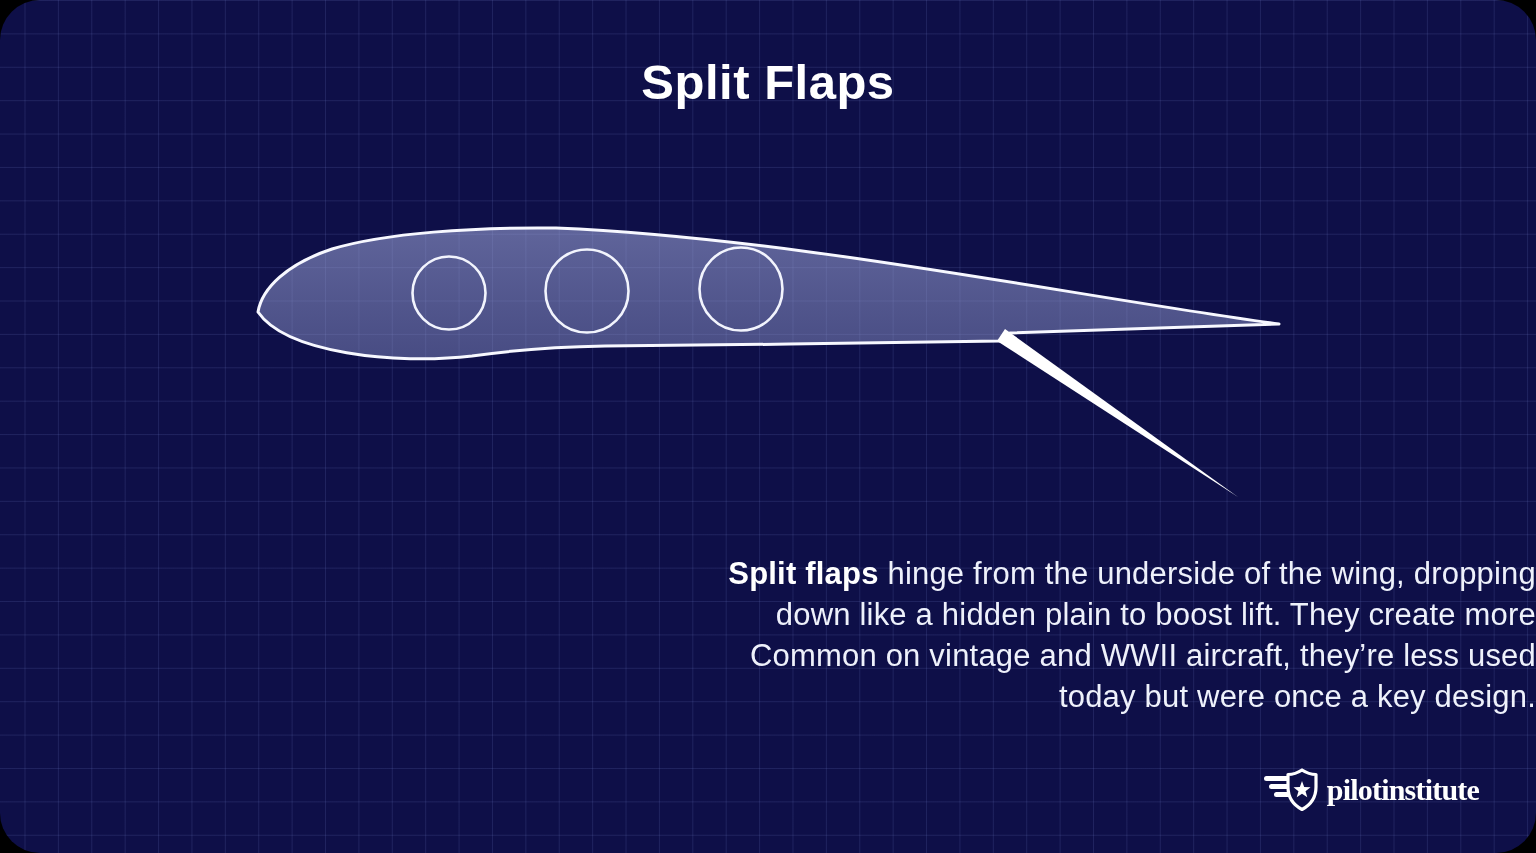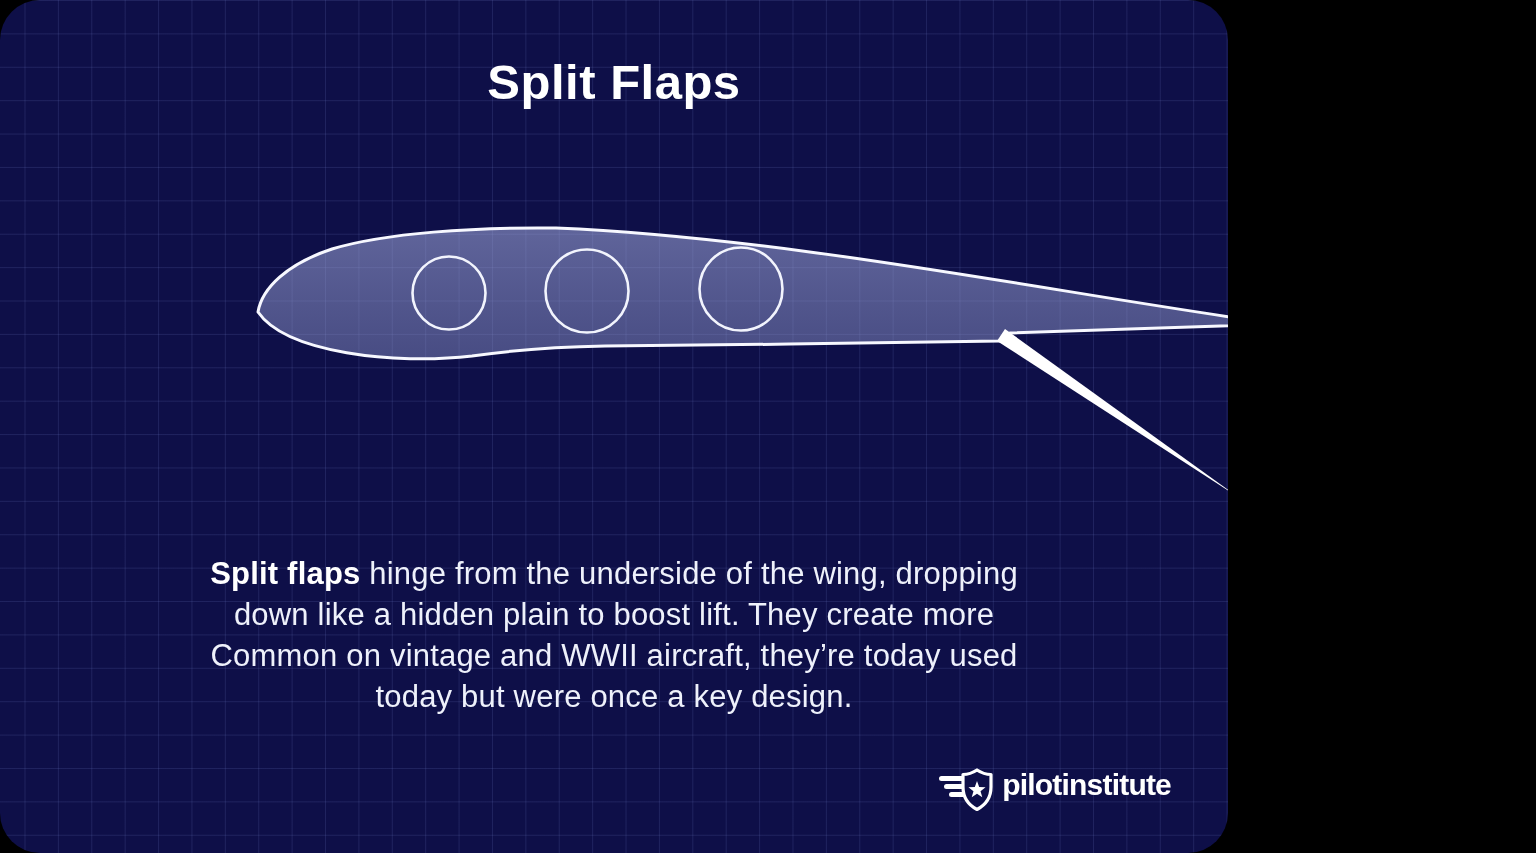--- a/index.html
+++ b/index.html
@@ -7,21 +7,21 @@
     padding: 0;
     background: #000000;
     width: 1536px;
     height: 853px;
     overflow: hidden;
     font-family: "Liberation Sans", sans-serif;
   }
   .card {
     position: absolute;
     inset: 0;
-    width: 1228px;
+    width: 1536px;
     height: 853px;
     border-radius: 40px;
     background-color: #0e0f48;
     background-image:
       linear-gradient(to right, rgba(125,140,215,0.16) 1px, transparent 1px),
       linear-gradient(to bottom, rgba(125,140,215,0.16) 1px, transparent 1px);
     background-size: 33.4px 33.4px;
     background-position: 24.5px 0;
     overflow: hidden;
   }
@@ -41,37 +41,39 @@
     position: absolute;
     inset: 0;
     width: 1536px;
     height: 853px;
   }
   .desc {
     position: absolute;
     top: 553px;
     left: 0;
     width: 100%;
-    text-align: center;
+    text-align: right;
     color: #eef1fb;
     font-size: 31px;
     font-weight: 400;
     line-height: 41px;
     letter-spacing: 0.2px;
   }
   .desc strong {
     font-weight: 700;
     color: #ffffff;
   }
   .logo {
     position: absolute;
     right: 57px;
     bottom: 41px;
     display: flex;
+    align-items: center;
     gap: 7px;
+    font-family: Liberation Serif, serif;
   }
   .logo-text {
     color: #ffffff;
     font-size: 30px;
     font-weight: 700;
     letter-spacing: -0.8px;
   }
   .badge-svg { display: block; }
 </style>
 </head>
@@ -102,21 +104,21 @@
     <circle cx="449" cy="293" r="36.5" fill="none" stroke="#f2f4fd" stroke-width="2.6"></circle>
     <circle cx="587" cy="291" r="41.5" fill="none" stroke="#f2f4fd" stroke-width="2.6"></circle>
     <circle cx="741" cy="289" r="41.5" fill="none" stroke="#f2f4fd" stroke-width="2.6"></circle>
 
     <path d="M 1005 329 L 1238 497 L 997 341 Z" fill="#ffffff"></path>
   </svg>
 
   <div class="desc">
     <div><strong>Split flaps</strong><span> hinge from the underside of the wing, dropping</span></div>
     <div><span>down like a hidden plain to boost lift. They create more</span></div>
-    <div><span>Common on vintage and WWII aircraft, they’re today used</span></div>
+    <div><span>Common on vintage and WWII aircraft, they’re less used</span></div>
     <div><span>today but were once a key design.</span></div>
   </div>
 
   <div class="logo">
     <svg class="badge-svg" width="56" height="44" viewBox="0 0 56 44" xmlns="http://www.w3.org/2000/svg" aria-hidden="true">
       <g fill="#ffffff">
         <rect x="0" y="8" width="27" height="5" rx="2.5"></rect>
         <rect x="5" y="16" width="22" height="5" rx="2.5"></rect>
         <rect x="10" y="24" width="17" height="5" rx="2.5"></rect>
       </g>

